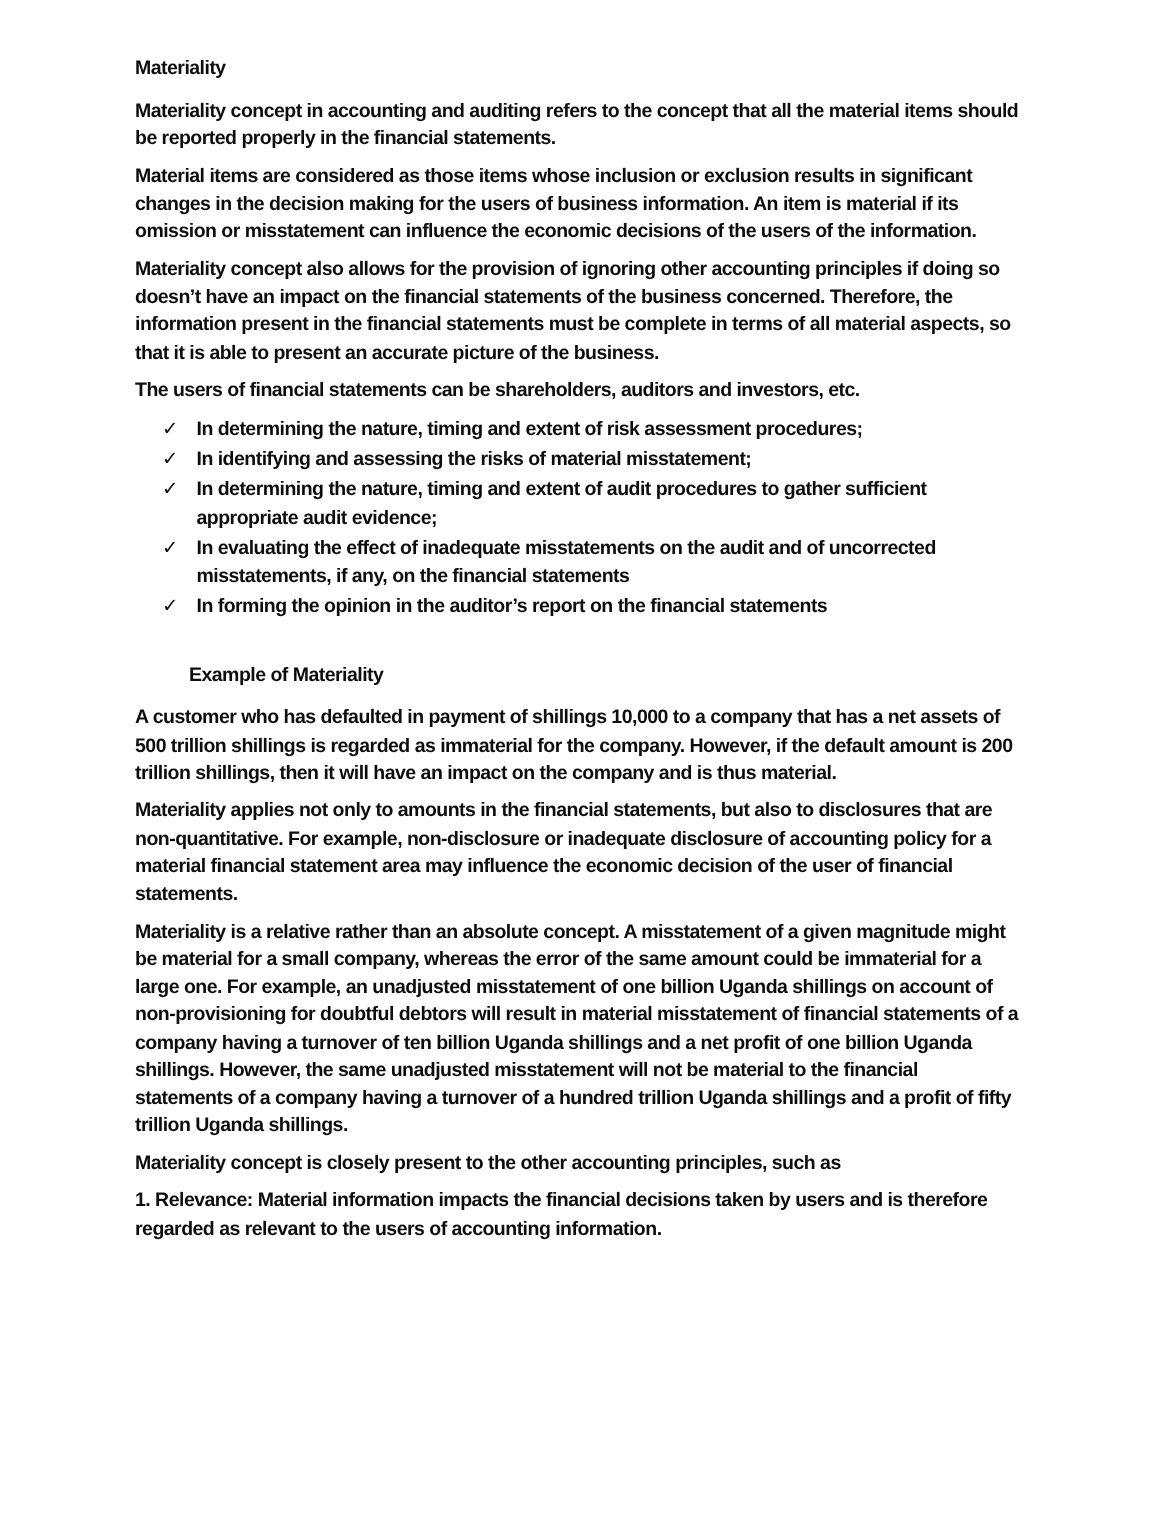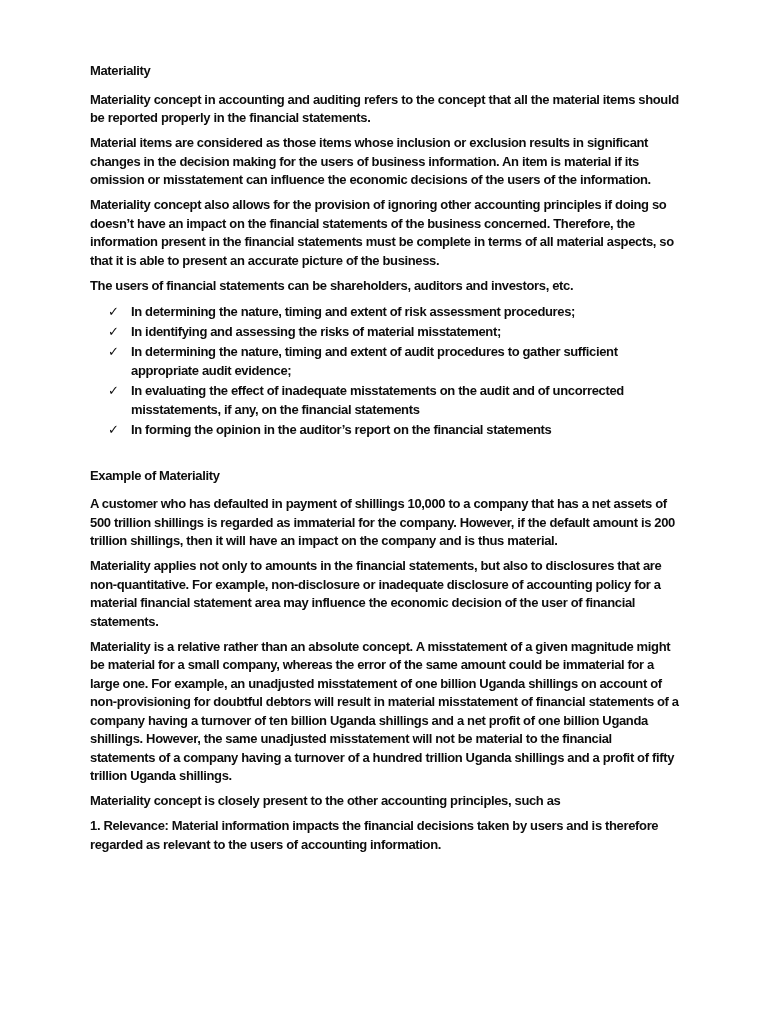--- a/index.html
+++ b/index.html
@@ -6,21 +6,21 @@
     margin: 0;
     padding: 0;
     background: #ffffff;
   }
   .page {
     position: relative;
     box-sizing: border-box;
     width: 768px;
     height: 1024px;
     background: #ffffff;
-    padding: 62px 88px 0 90px;
+    padding: 36px 88px 0 90px;
     font-family: "Liberation Sans", "DejaVu Sans", sans-serif;
     font-size: 13px;
     line-height: 18.5px;
     letter-spacing: -0.35px;
     color: #0d0d0d;
     overflow: hidden;
   }
   .para {
     margin: 0 0 6.5px 0;
     font-weight: bold;
@@ -46,20 +46,21 @@
     line-height: 19px;
     margin: 0 0 1px 0;
   }
   .check {
     flex: none;
     width: 23px;
     font-weight: normal;
   }
   .section-gap {
     margin-top: 28px;
+    margin-left: 36px;
   }
 </style>
 </head>
 <body>
 
 <div class="page">
 
   <p class="doc-heading">Materiality</p>
 
   <p class="para">Materiality concept in accounting and auditing refers to the concept that all the material items should be reported properly in the financial statements.</p>

